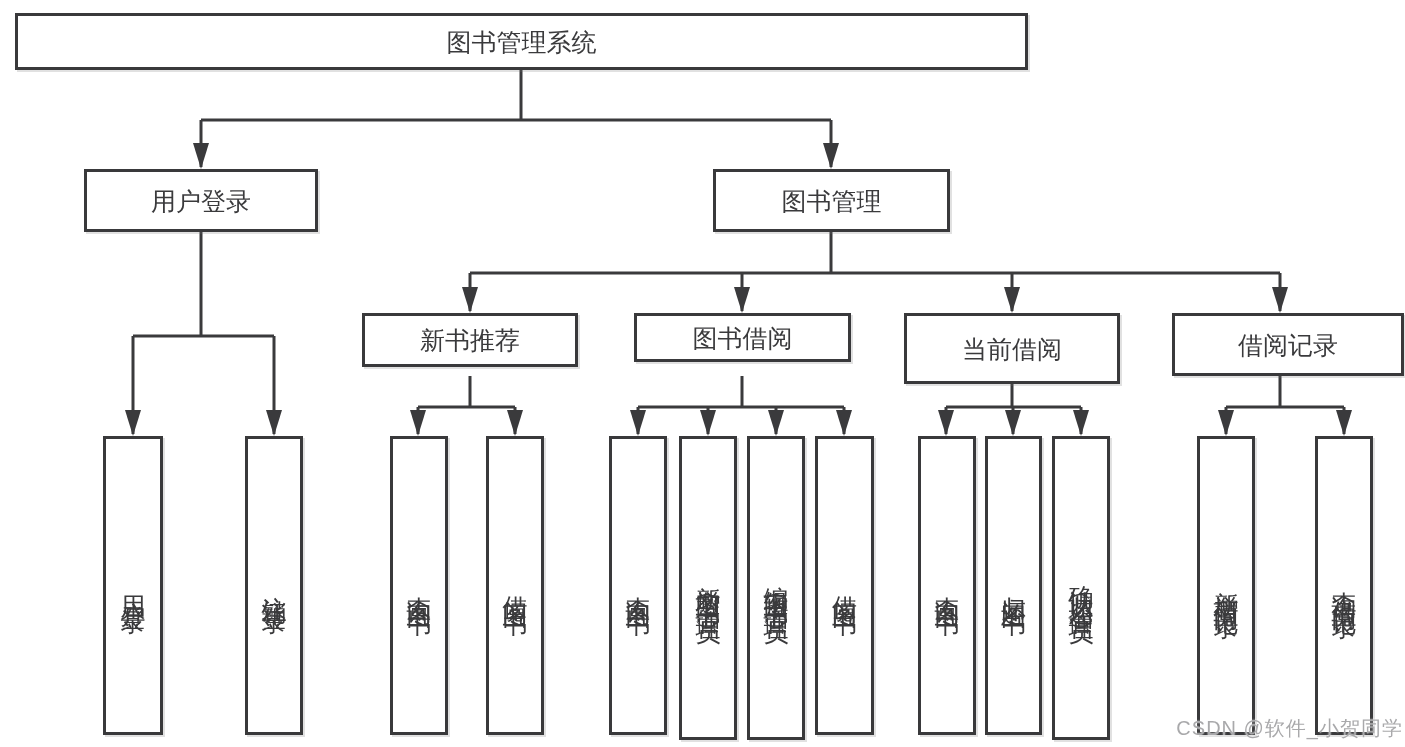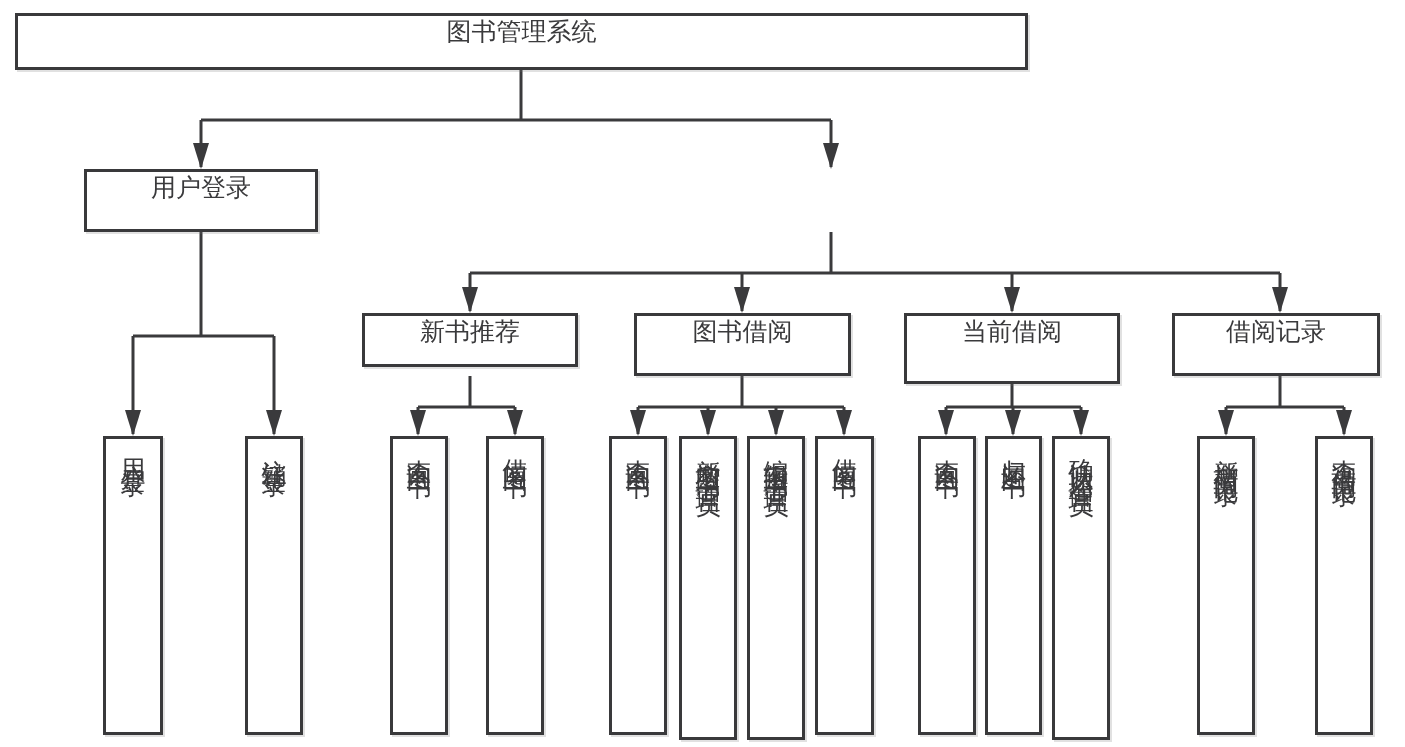--- a/index.html
+++ b/index.html
@@ -10,20 +10,21 @@
     overflow:hidden;
     font-family:"Liberation Sans", sans-serif;
   }
   .connectors{position:absolute;left:0;top:0;width:1405px;height:747px;}
   .box{
     position:absolute;
     box-sizing:border-box;
     background:#ffffff;
     border:3px solid #39393b;
     display:flex;
+    align-items:center;
     justify-content:center;
     box-shadow:2px 2px 0 rgba(120,120,120,0.22);
   }
   .lbl{
     font-size:25px;
     color:#3a3a3c;
     white-space:nowrap;
     line-height:1.2;
   }
   .v .lbl{
@@ -81,31 +82,34 @@
     </g>
   </svg>
 
   <div class="box h" style="left:15px;top:13px;width:1013px;height:57px">
     <span class="lbl">图书管理系统</span>
   </div>
 
   <div class="box h" style="left:84px;top:169px;width:234px;height:63px">
     <span class="lbl">用户登录</span>
   </div>
+  <div class="box h" style="left:713px;top:169px;width:237px;height:63px">
+    <span class="lbl">图书管理</span>
+  </div>
 
   <div class="box h" style="left:362px;top:313px;width:216px;height:54px">
     <span class="lbl">新书推荐</span>
   </div>
-  <div class="box h" style="left:634px;top:313px;width:217px;height:63px">
+  <div class="box h" style="left:634px;top:313px;width:217px;height:49px">
     <span class="lbl">图书借阅</span>
   </div>
   <div class="box h" style="left:904px;top:313px;width:216px;height:71px">
     <span class="lbl">当前借阅</span>
   </div>
-  <div class="box h" style="left:1172px;top:313px;width:208px;height:63px">
+  <div class="box h" style="left:1172px;top:313px;width:232px;height:63px">
     <span class="lbl">借阅记录</span>
   </div>
 
   <div class="box v" style="left:103px;top:436px;width:60px;height:299px">
     <span class="lbl">用户登录</span>
   </div>
   <div class="box v" style="left:245px;top:436px;width:58px;height:299px">
     <span class="lbl">注销登录</span>
   </div>
 
@@ -139,14 +143,15 @@
     <span class="lbl">确认归还（管理员）</span>
   </div>
 
   <div class="box v" style="left:1197px;top:436px;width:58px;height:299px">
     <span class="lbl">新增借阅记录</span>
   </div>
   <div class="box v" style="left:1315px;top:436px;width:58px;height:299px">
     <span class="lbl">查询借阅记录</span>
   </div>
 
+  <div class="watermark">CSDN @软件_小贺同学</div>
 
 </div>
 
 </body></html>

